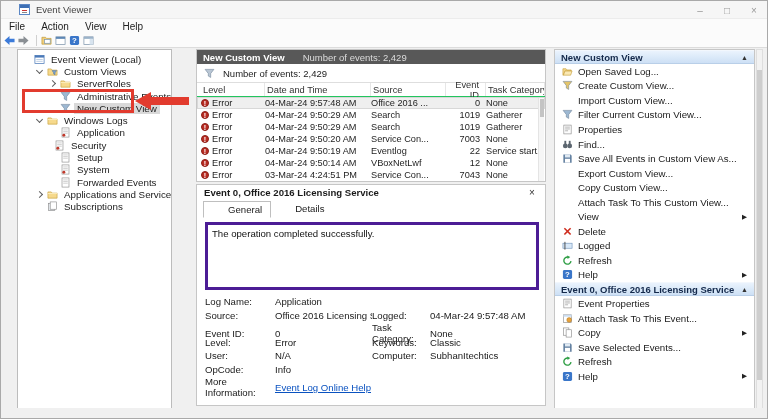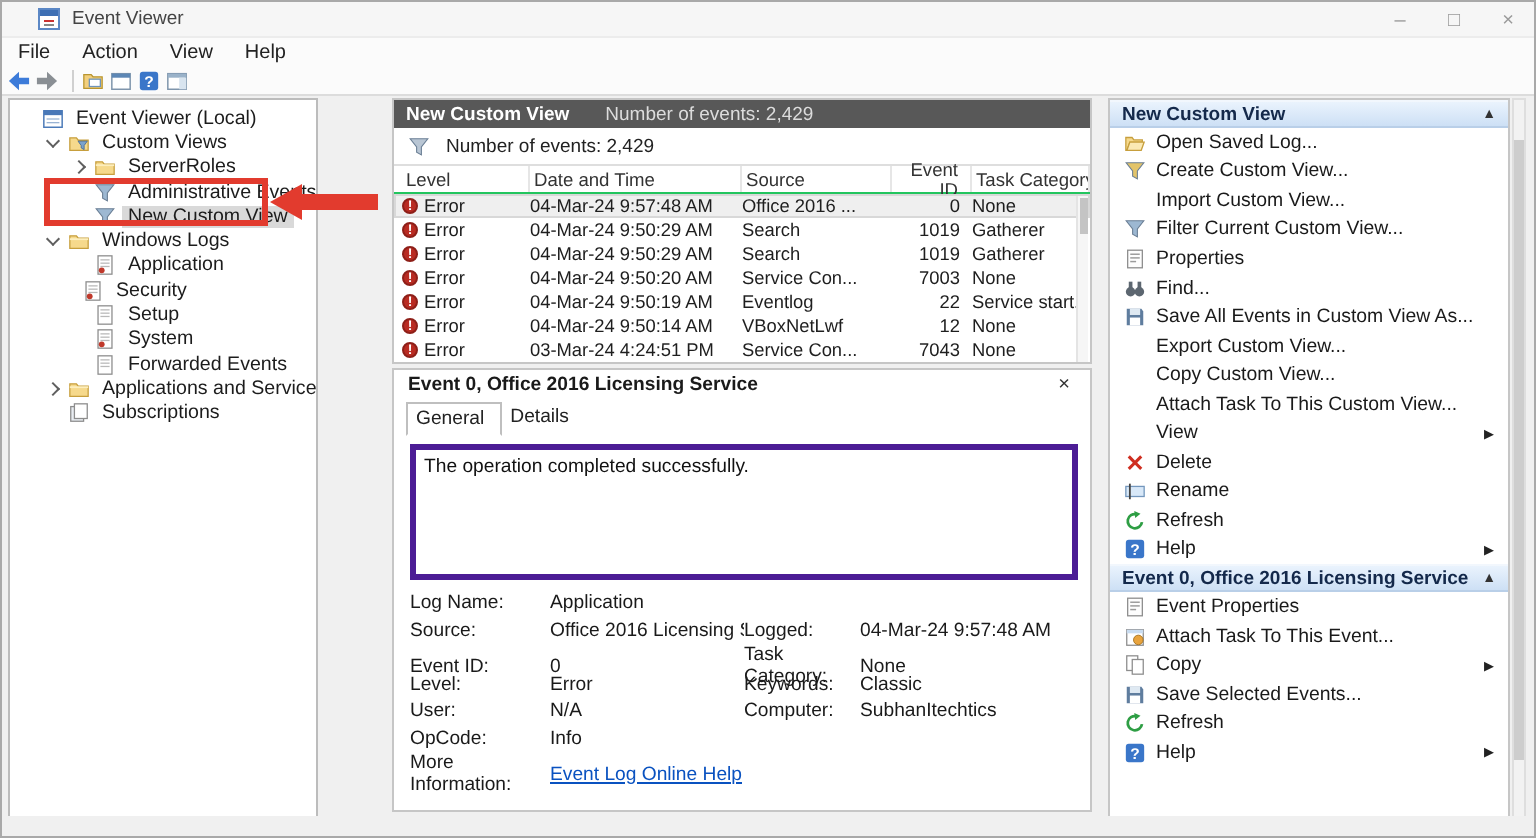--- a/index.html
+++ b/index.html
@@ -26,21 +26,21 @@
 
   .toolbar { position:absolute; left:0; top:32px; right:0; height:15px; background:#fbfbfb;
     border-bottom:1px solid #dcdcdc; display:flex; align-items:center; padding-left:3px; }
   .tb-btn { width:13px; height:13px; display:flex; align-items:center; justify-content:center; margin-right:1px; }
   .tb-sep { width:1px; height:11px; background:#d0d0d0; margin:0 4px; }
 
   
   .panel { position:absolute; background:#fff; border:1px solid #bcbcbc; }
 
   
-  #tree-panel { left:3px; top:48px; width:155px; height:360px; overflow:hidden; }
+  #tree-panel { left:16px; top:48px; width:155px; height:360px; overflow:hidden; }
   .tree-item { height:12.3px; display:flex; align-items:center; font-size:9.8px; color:#1c1c1c; white-space:nowrap; }
   .tree-item .lbl { padding:0 3px; }
   .tree-item.sel .lbl { background:#d9d9d9; }
   .chev { width:5px; height:5px; border-right:1.2px solid #5f5f5f; border-bottom:1.2px solid #5f5f5f;
     display:inline-block; flex:none; margin:0 4px 0 2px; }
   .chev.right { transform:rotate(-45deg); }
   .chev.down  { transform:rotate(45deg); margin-top:-2px; }
   .chev.none  { border:none; }
   .ticon { width:12px; height:12px; flex:none; margin-right:3px; display:flex; align-items:center; justify-content:center; }
 
@@ -65,21 +65,21 @@
     color:#fff; font-size:7px; font-weight:bold; line-height:8px; text-align:center; flex:none; }
   .ev-scroll { position:absolute; right:1px; top:48px; width:6px; height:84px; background:#f6f6f6; border-left:1px solid #e4e4e4; }
   .ev-scroll .thumb { width:4px; margin:1px auto; height:18px; background:#c4c4c4; }
 
   
   #detail-panel { left:195px; top:183px; width:350px; height:222px; border:1px solid #c6c6c6; }
   .dt-header { height:15px; display:flex; align-items:center; font-size:9.6px; font-weight:600; color:#1a1a1a;
     padding-left:7px; }
   .dt-close { position:absolute; right:7px; top:2px; font-size:10px; color:#333; width:12px; text-align:center; }
   .dt-tabs { position:absolute; left:6px; top:16px; height:17px; display:flex; font-size:9.6px; }
-  .dt-tab { padding:2px 8px 0 4px; color:#222; }
+  .dt-tab { padding:2px 8px 0 24px; color:#222; }
   .dt-tab.active { border:1px solid #bfbfbf; border-bottom:1px solid #fff; background:#fff; }
   .dt-msgbox { position:absolute; left:8px; top:37px; width:334px; height:68px; border:3px solid #4c1d95;
     font-size:9.6px; color:#111; padding:3px 4px; background:#fff; }
   .dt-fields { position:absolute; left:0; top:110px; right:0; }
   .dt-frow { display:grid; grid-template-columns:70px 97px 58px auto; padding-left:8px; height:13.5px;
     font-size:9.6px; color:#1a1a1a; align-items:center; }
   .dt-frow .v1 { overflow:hidden; white-space:nowrap; }
   .dt-link { color:#0a52c0; text-decoration:underline; }
 
   
@@ -576,21 +576,21 @@
           </span>
           <span class="lbl">Delete</span>
         </div>
         <div class="ac-item">
           <span class="ticon">
             <svg width="11" height="11" viewBox="0 0 12 12">
               <rect x="1" y="3.5" width="10" height="5.5" fill="#d8e8f8" stroke="#7396bc" stroke-width="0.7"></rect>
               <line x1="3.2" y1="2" x2="3.2" y2="10.5" stroke="#444" stroke-width="1"></line>
             </svg>
           </span>
-          <span class="lbl">Rename</span>
+          <span class="lbl">Logged</span>
         </div>
         <div class="ac-item">
           <span class="ticon">
             <svg width="11" height="11" viewBox="0 0 12 12">
               <path d="M9.8 6.6A3.9 3.9 0 1 1 6.8 2.3" fill="none" stroke="#2e9e44" stroke-width="1.5"></path>
               <path d="M5.6 0.5l3.4 1.6-2.9 2.2z" fill="#2e9e44"></path>
             </svg>
           </span>
           <span class="lbl">Refresh</span>
         </div>

